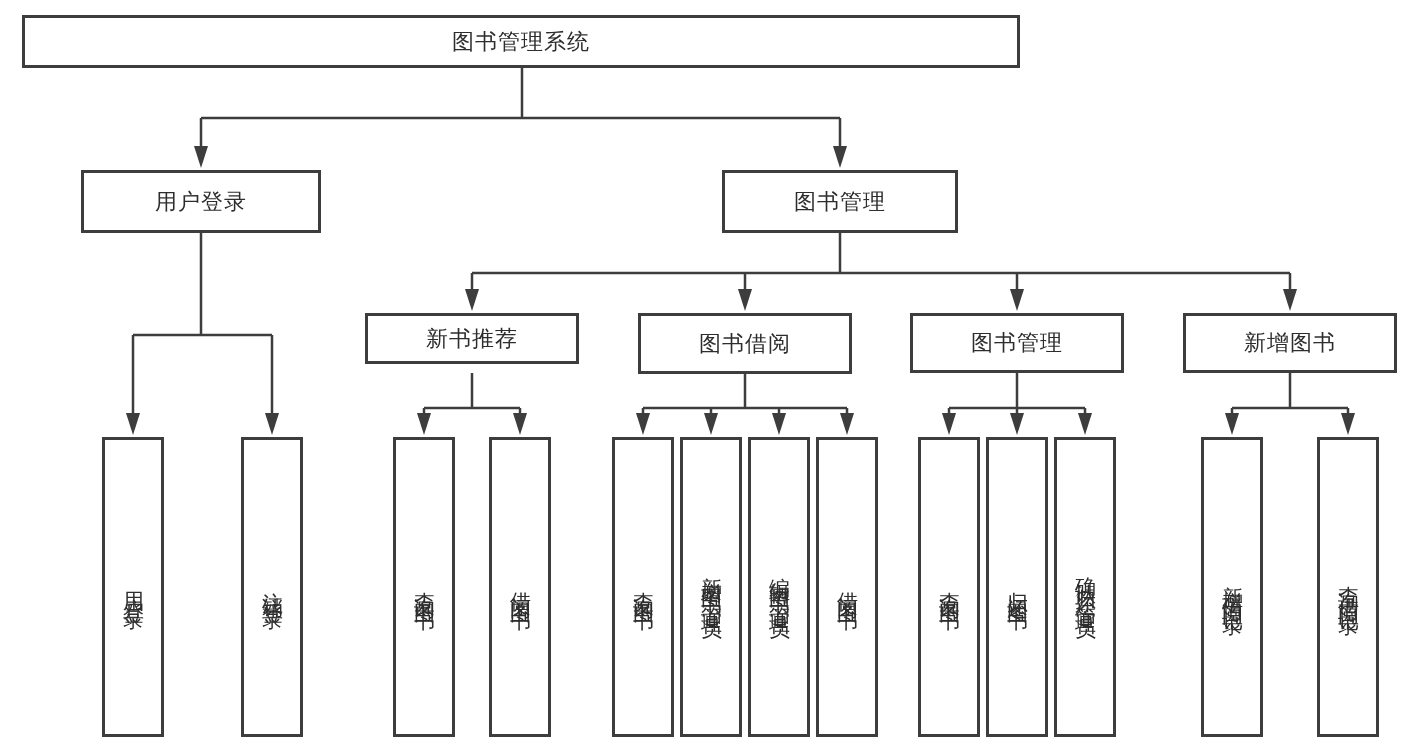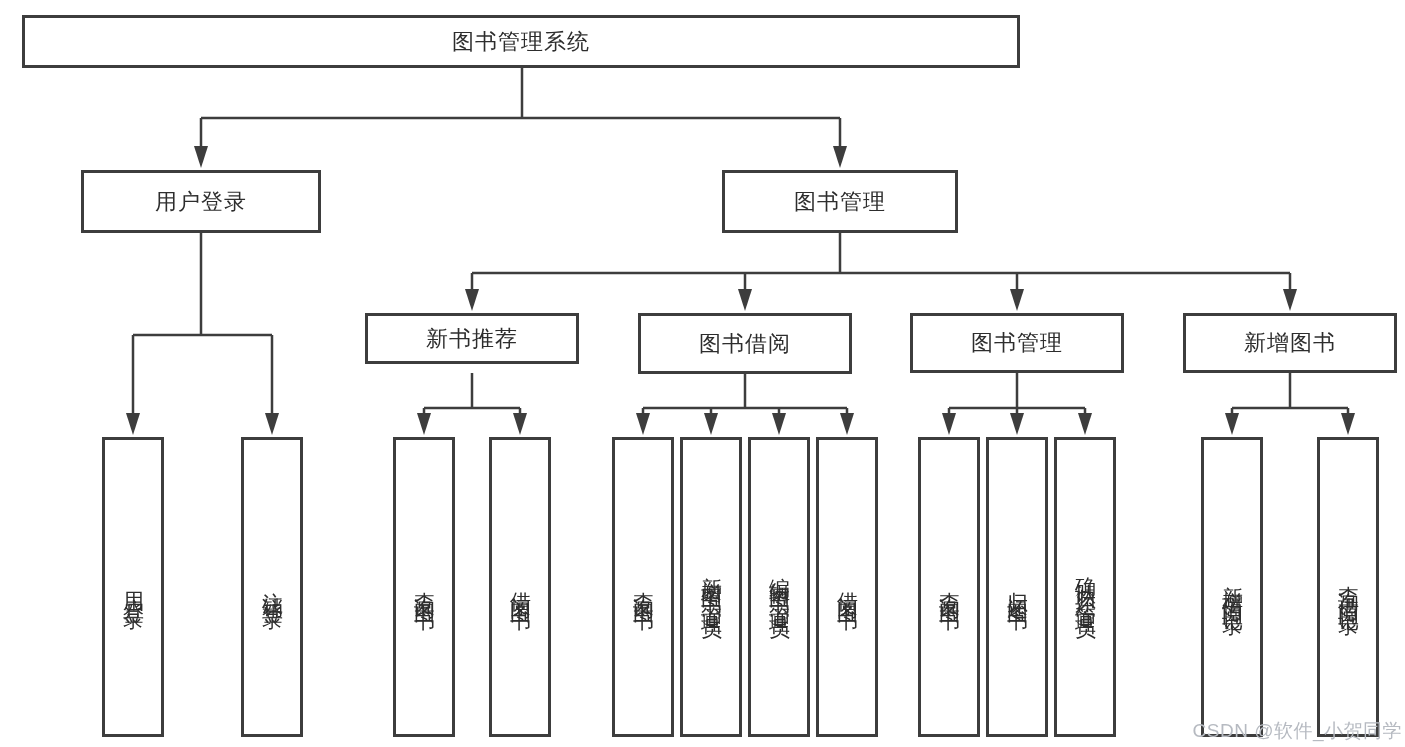--- a/index.html
+++ b/index.html
@@ -152,15 +152,14 @@
   <div class="node node-v" style="left:1054px; top:437px; width:62px; height:300px;">
     <span>确认归还（管理员）</span>
   </div>
   <div class="node node-v" style="left:1201px; top:437px; width:62px; height:300px;">
     <span>新增借阅记录</span>
   </div>
   <div class="node node-v" style="left:1317px; top:437px; width:62px; height:300px;">
     <span>查询借阅记录</span>
   </div>
 
-  <div class="watermark">CSDN @软件_小贺同学</div>
 
 </div>
 
 </body></html>

